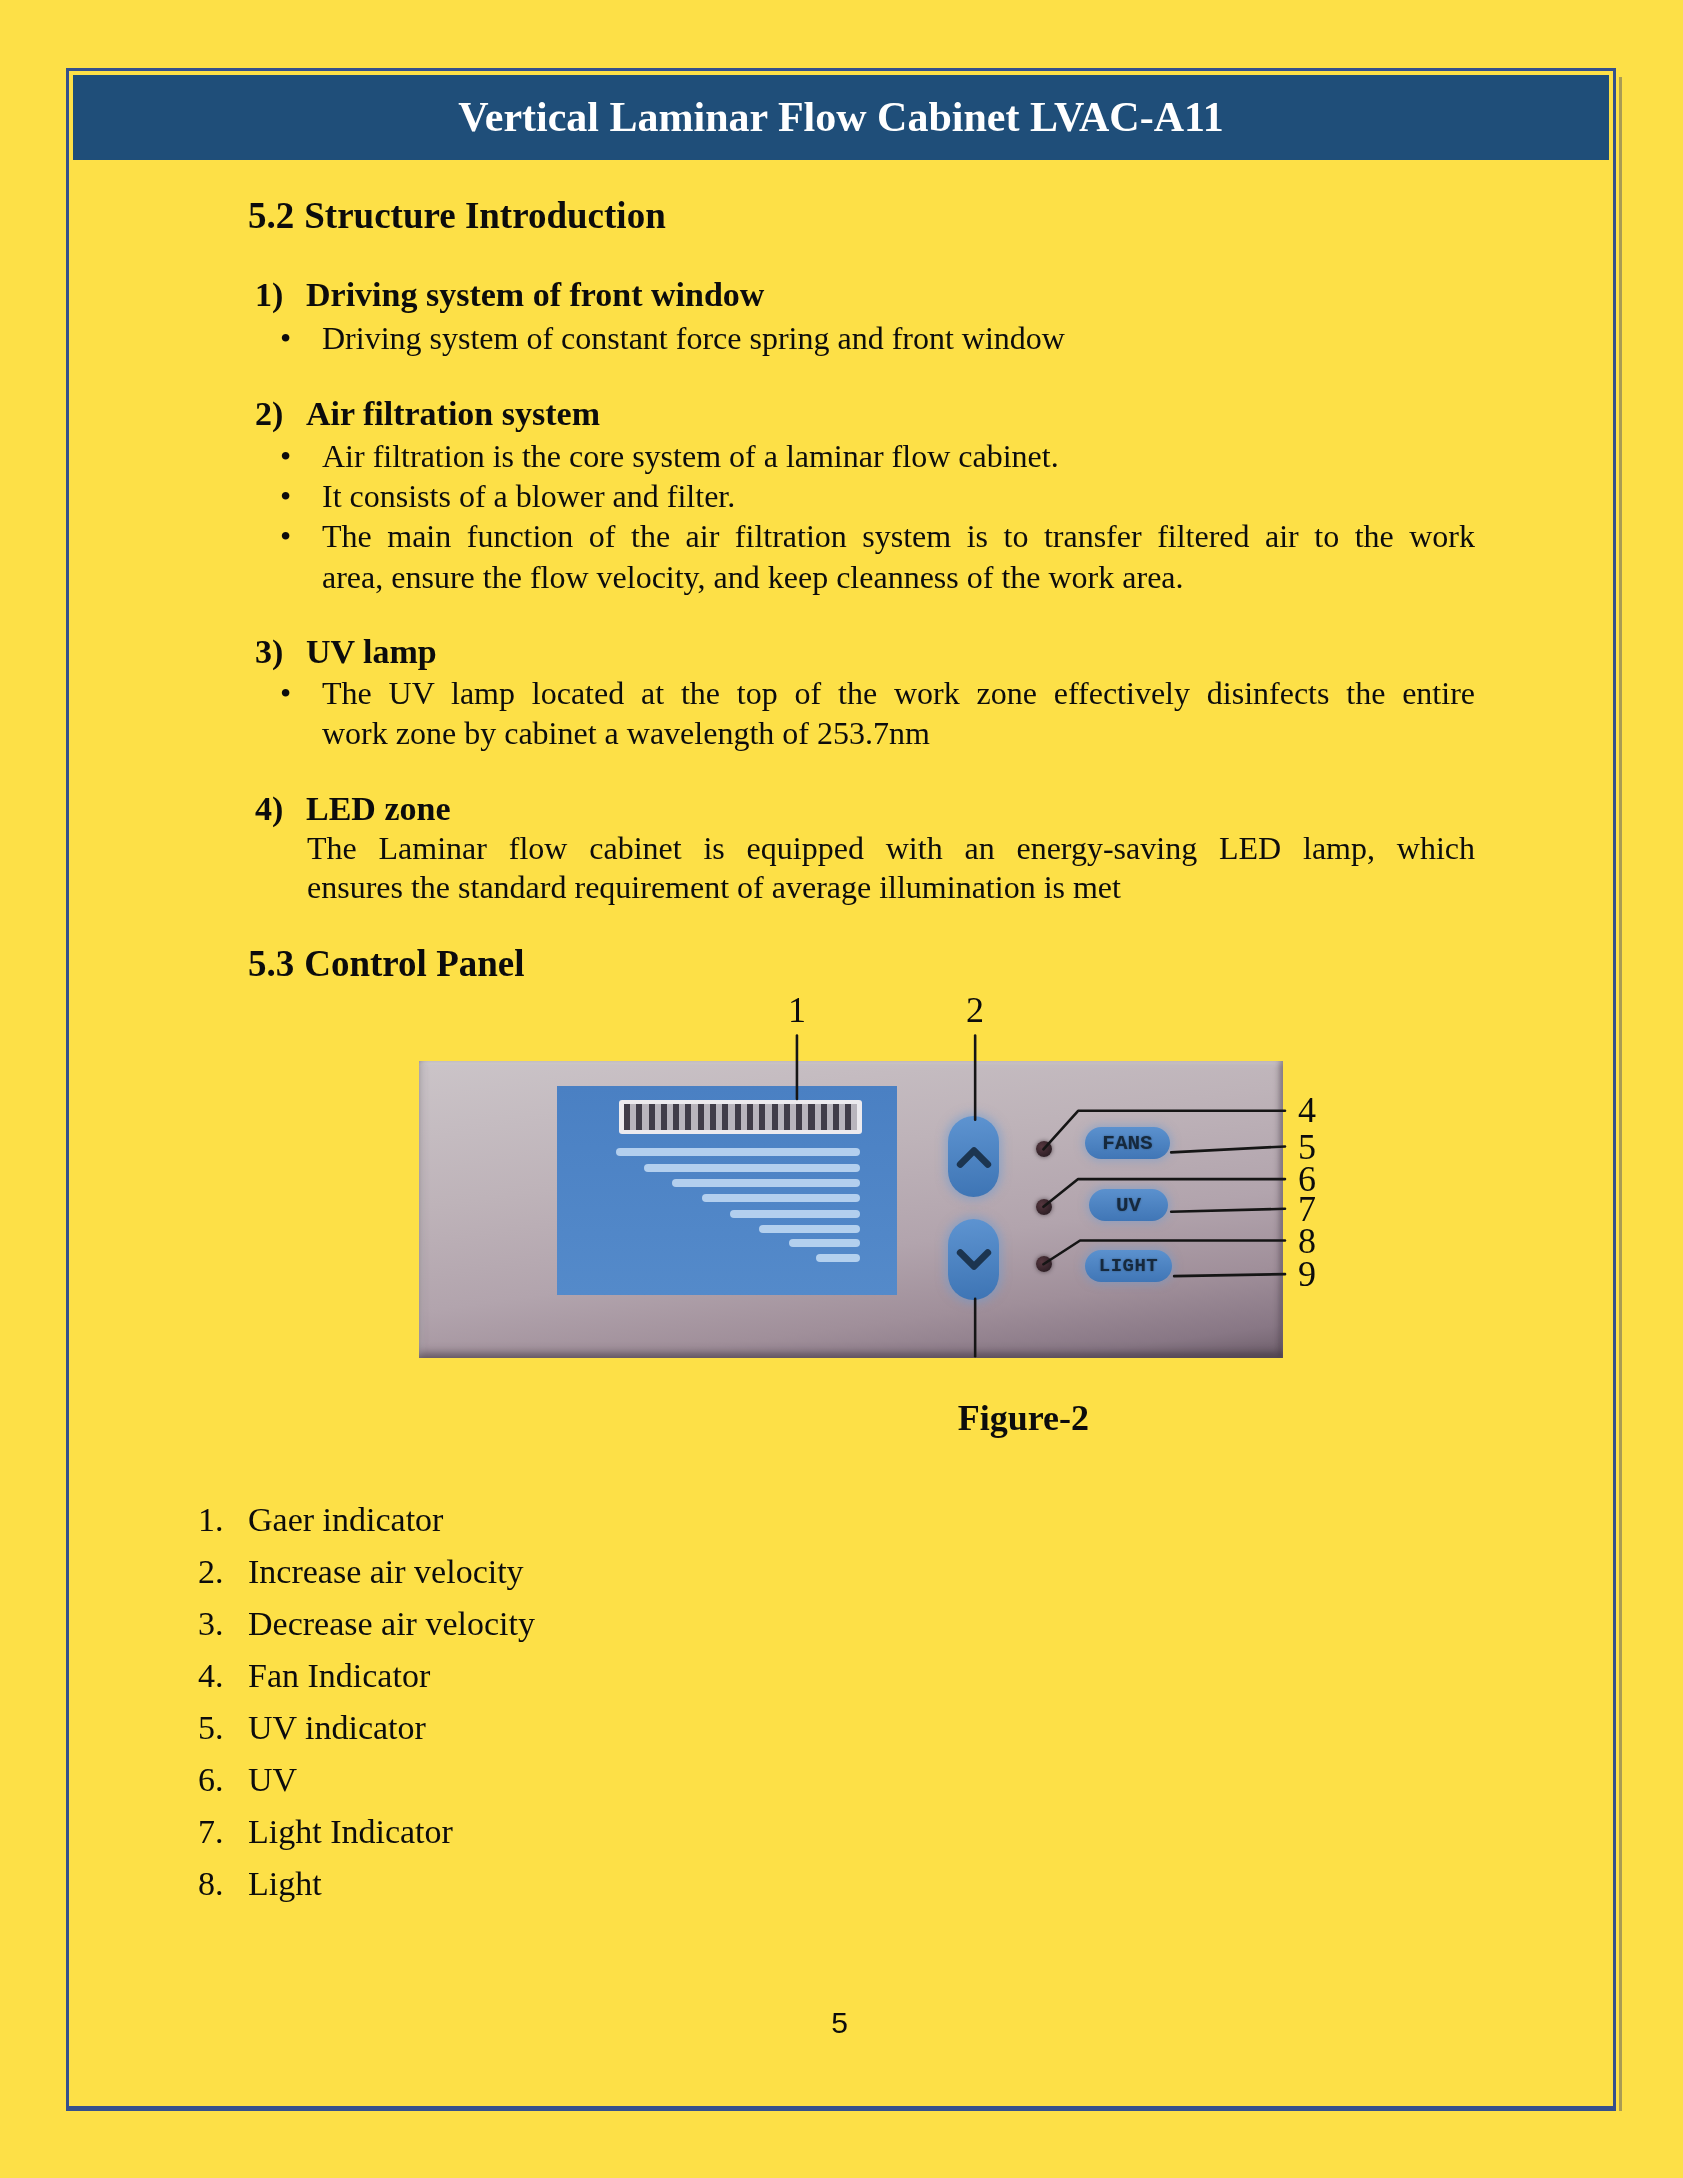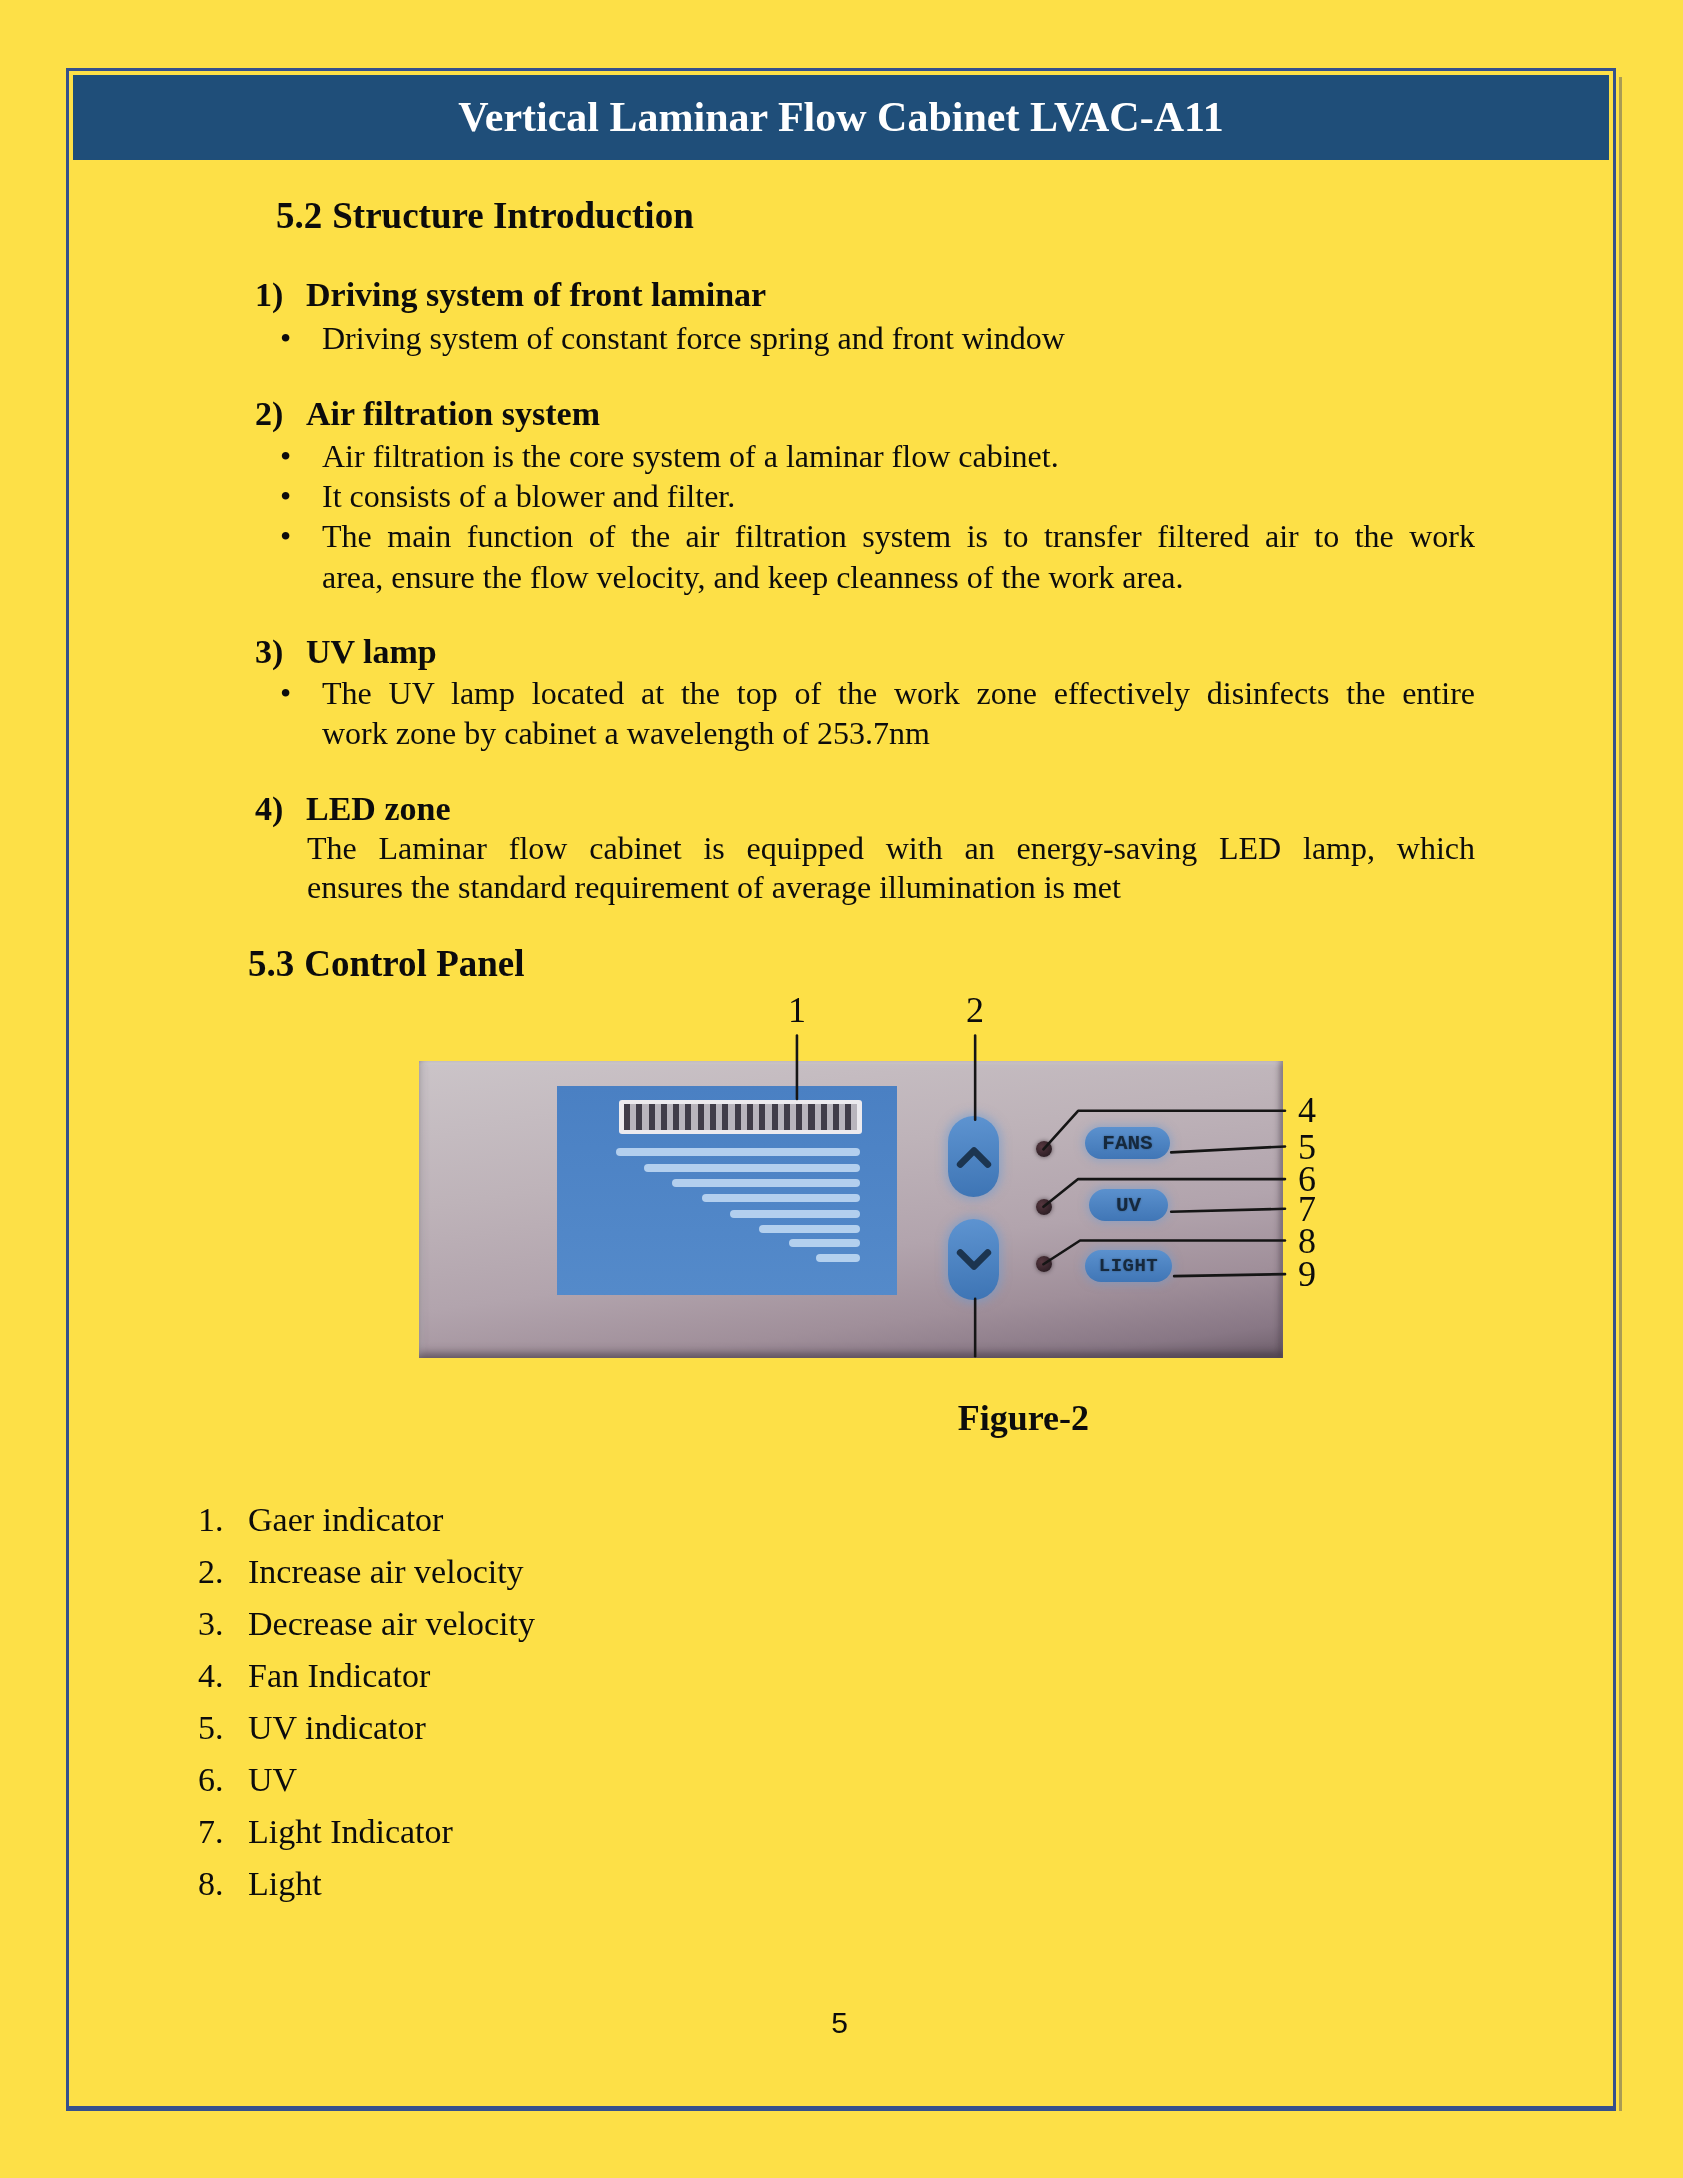--- a/index.html
+++ b/index.html
@@ -70,28 +70,28 @@
 <body>
 
 <div class="page">
 
   <div class="frame">
     <div class="header">
       <div class="htitle">Vertical Laminar Flow Cabinet LVAC-A11</div>
     </div>
   </div>
 
-  <div class="abs sec-h" style="left:248px;top:194px;margin-left:28px;">
+  <div class="abs sec-h" style="left:248px;top:194px;">
     <span>5.2</span>
     <span>Structure Introduction</span>
   </div>
 
   <div class="abs item-h" style="left:255px;top:273px;">
     <span class="inum">1)</span>
-    <span>Driving system of front laminar</span>
+    <span>Driving system of front window</span>
   </div>
   <div class="abs brow" style="left:280px;top:318px;">
     <span class="blt">•</span>
     <div class="btxt">
       <div class="bline lh41 nowrap">Driving system of constant force spring and front window</div>
     </div>
   </div>
 
   <div class="abs item-h" style="left:255px;top:392px;">
     <span class="inum">2)</span>

